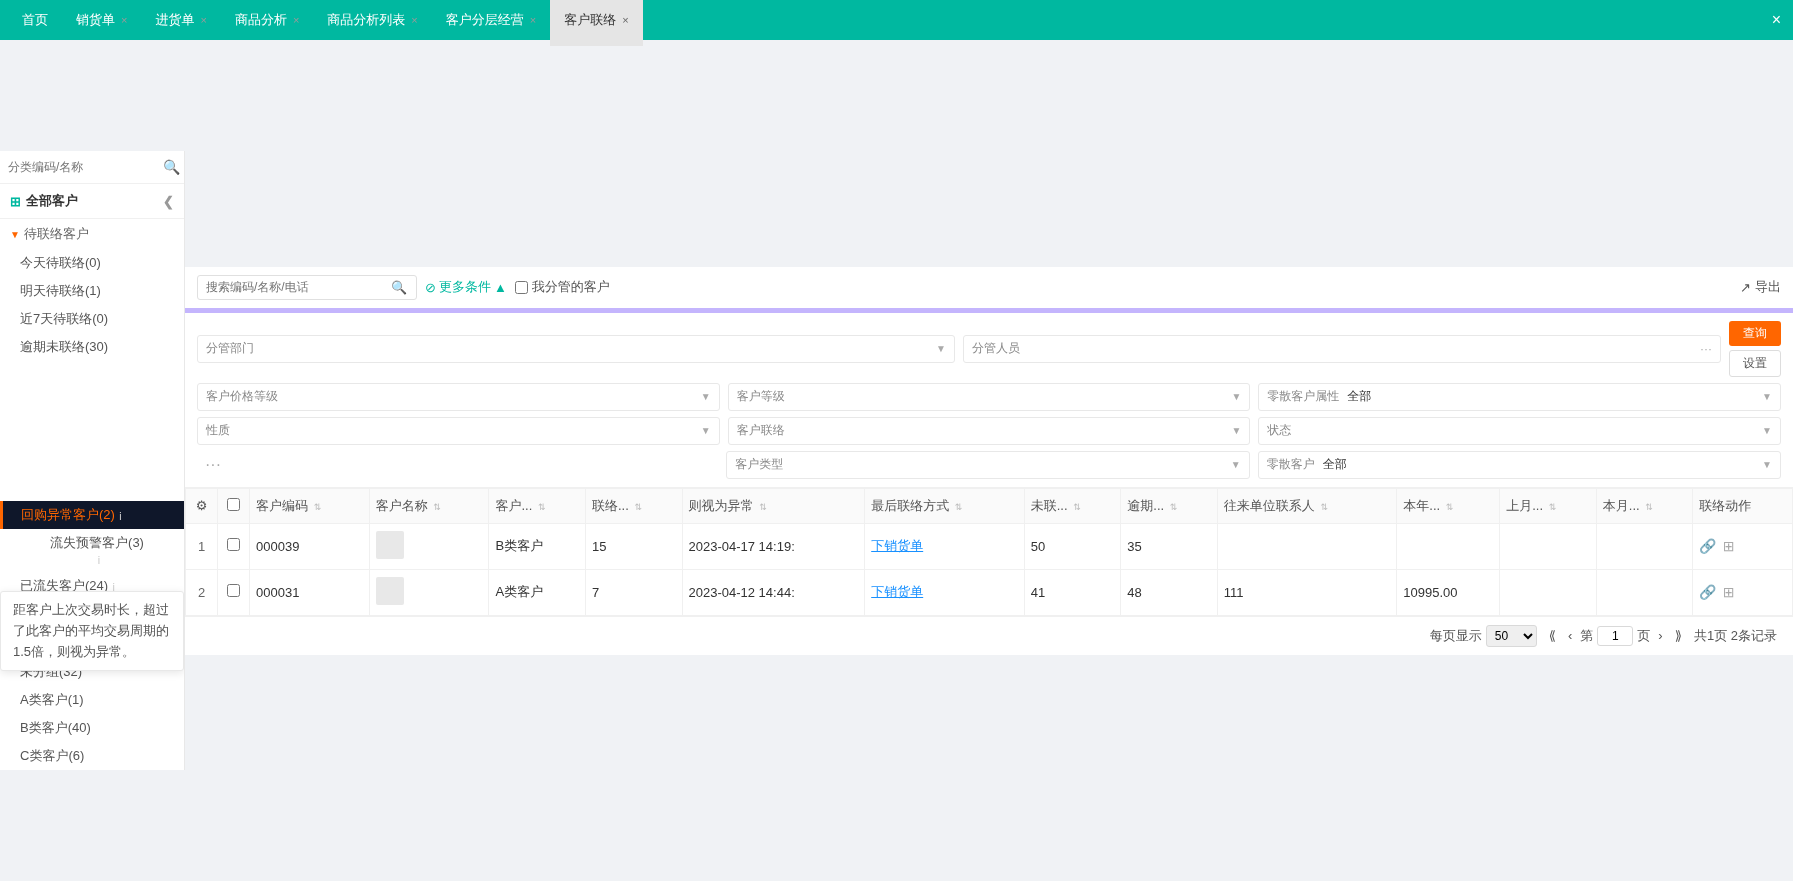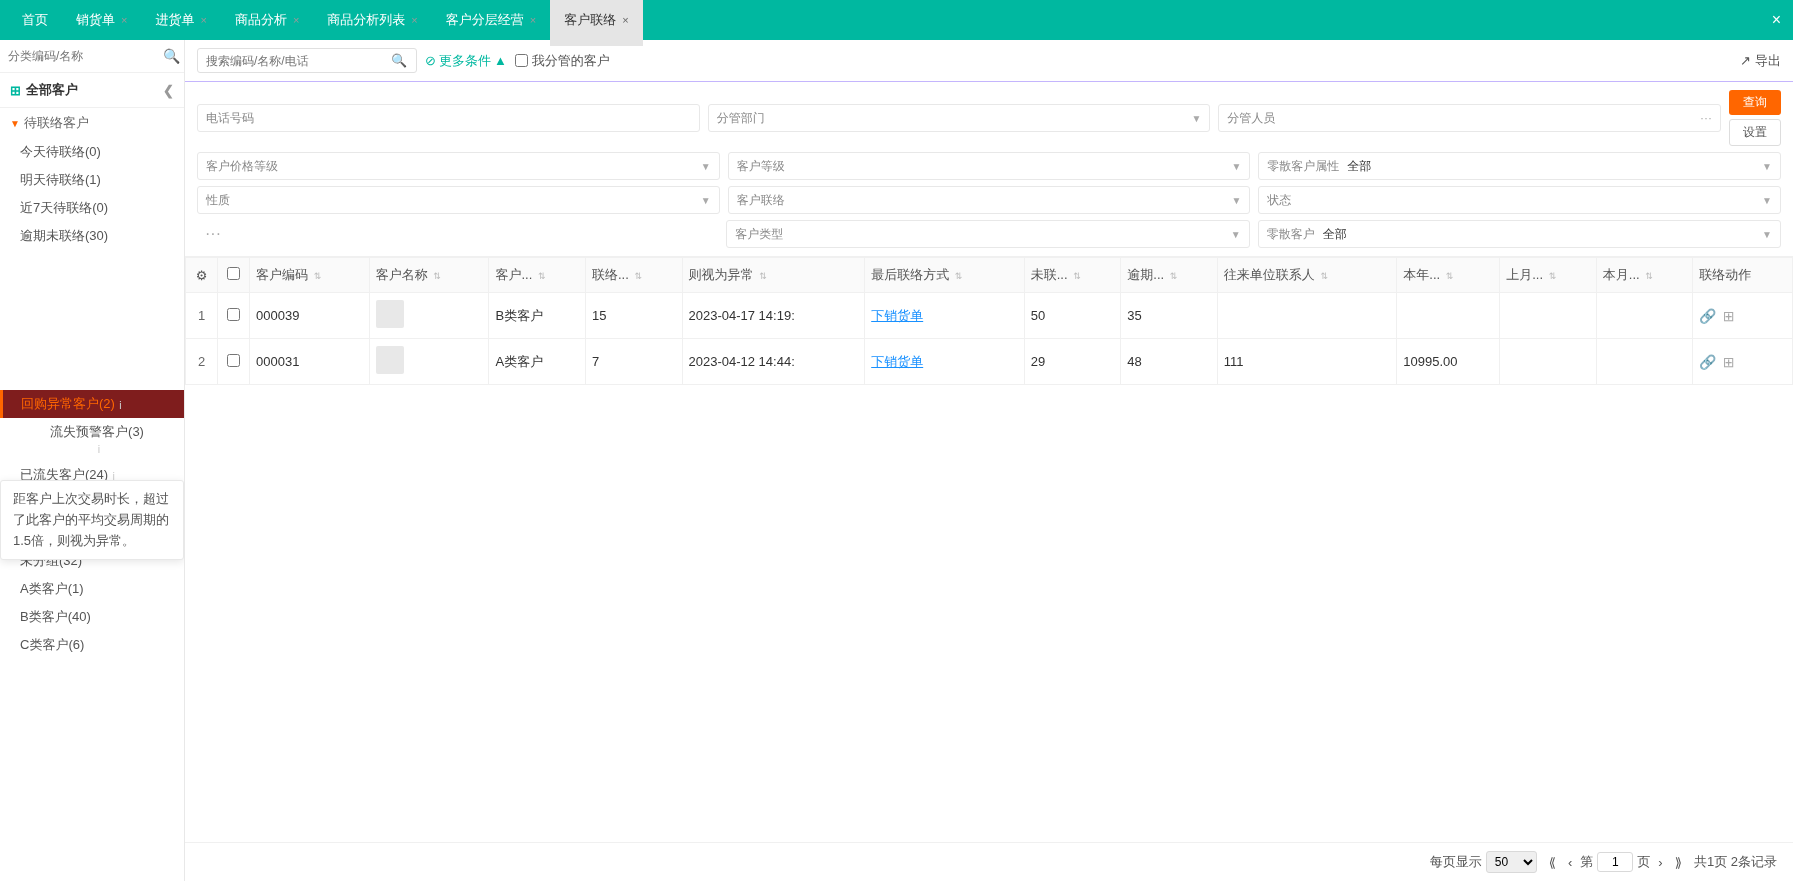--- a/index.html
+++ b/index.html
@@ -13,21 +13,21 @@
     .nav-tab {
       display: flex; align-items: center; padding: 0 14px; height: 52px; cursor: pointer;
       color: #fff; font-size: 13px; white-space: nowrap;
     }
     .nav-tab.active { background: #e5e5e5; color: #333; border-radius: 4px 4px 0 0; }
     .nav-tab .close-x { margin-left: 6px; font-size: 11px; color: #999; cursor: pointer; }
     .nav-tab.active .close-x { color: #666; }
     .top-close { position: absolute; right: 12px; top: 50%; transform: translateY(-50%); color: #fff; font-size: 16px; cursor: pointer; }
 
     
-    .main-layout { display: flex; height: calc(881px - 40px); }
+    .main-layout { display: flex; height: calc(881px - 40px); align-items: center; }
 
     
     .sidebar {
       width: 185px; background: #fff; border-right: 1px solid #e8e8e8; display: flex; flex-direction: column;
       flex-shrink: 0; overflow-y: auto;
     }
     .sidebar-search {
       display: flex; align-items: center; padding: 8px; border-bottom: 1px solid #f0f0f0;
     }
     .sidebar-search input {
@@ -54,21 +54,21 @@
     .price-group {
       display: flex; align-items: center; padding: 6px 10px; color: #333; font-size: 12px; cursor: pointer;
     }
     .price-group .edit-icons { margin-left: 4px; }
 
     
     .content-area { flex: 1; display: flex; flex-direction: column; overflow: hidden; background: #fff; }
 
     
     .filter-bar {
-      background: #fff; padding: 8px 12px; border-bottom: 1px solid #c4b5fd;
+      background: #fff; padding: 8px 12px; border-bottom: 5px solid #c4b5fd;
       display: flex; align-items: center; gap: 8px;
     }
     .filter-search {
       display: flex; align-items: center; border: 1px solid #e0e0e0; border-radius: 3px;
       padding: 4px 8px; width: 220px;
     }
     .filter-search input { border: none; outline: none; font-size: 12px; flex: 1; }
     .filter-search .icon { color: #999; }
     .filter-more {
       display: flex; align-items: center; color: #00b8a0; font-size: 12px; cursor: pointer; gap: 3px;
@@ -199,21 +199,21 @@
       <span>逾期未联络(30)</span>
     </div>
 
     <div style="position:relative;">
       <div class="tooltip-box">
         <span>距客户上次交易时长，超过了此客户的平均交易周期的1.5倍，则视为异常。</span>
       </div>
     </div>
 
     <div style="margin-top: 140px;">
-      <div class="sidebar-item-with-info active" style="display:flex; align-items:center; padding-left:18px; background:#7f1d1d; border-left:3px solid #f60; color:#f60;">
+      <div class="sidebar-item-with-info active" style="display:flex; align-items:center; padding-left:18px; background:#0f172a; border-left:3px solid #f60; color:#f60;">
         <span>回购异常客户(2)</span>
         <span class="info-icon" style="margin-left:4px; color:#ccc;">ℹ</span>
       </div>
       <div class="sidebar-item-with-info" style="display:flex; align-items:center; padding: 5px 10px 5px 20px; flex-direction: column;">
         <span>流失预警客户(3)</span>
         <span class="info-icon">ℹ</span>
       </div>
       <div class="sidebar-item-with-info" style="display:flex; align-items:center; padding: 5px 10px 5px 20px;">
         <span>已流失客户(24)</span>
         <span class="info-icon">ℹ</span>
@@ -261,23 +261,20 @@
       </div>
       <div class="export-btn">
         <span>↗</span>
         <span>导出</span>
       </div>
     </div>
 
     <div class="filter-rows">
 
       <div class="filter-row">
-        <div class="filter-field" style="flex:2;">
-          <label>电话号码</label>
-        </div>
         <div class="filter-field" style="flex:2;">
           <label>分管部门</label>
           <span class="down-arrow">▼</span>
         </div>
         <div class="filter-field" style="flex:2;">
           <label>分管人员</label>
           <span style="margin-left:auto; color:#aaa; font-size:12px;">···</span>
         </div>
         <div class="filter-buttons">
           <button class="btn-query">查询</button>
@@ -463,21 +460,21 @@
             <td>
               <span>7</span>
             </td>
             <td>
               <span>2023-04-12 14:44:</span>
             </td>
             <td>
               <span class="link-text">下销货单</span>
             </td>
             <td>
-              <span>29</span>
+              <span>41</span>
             </td>
             <td>
               <span>48</span>
             </td>
             <td>
               <span>111</span>
             </td>
             <td>
               <span>10995.00</span>
             </td>

